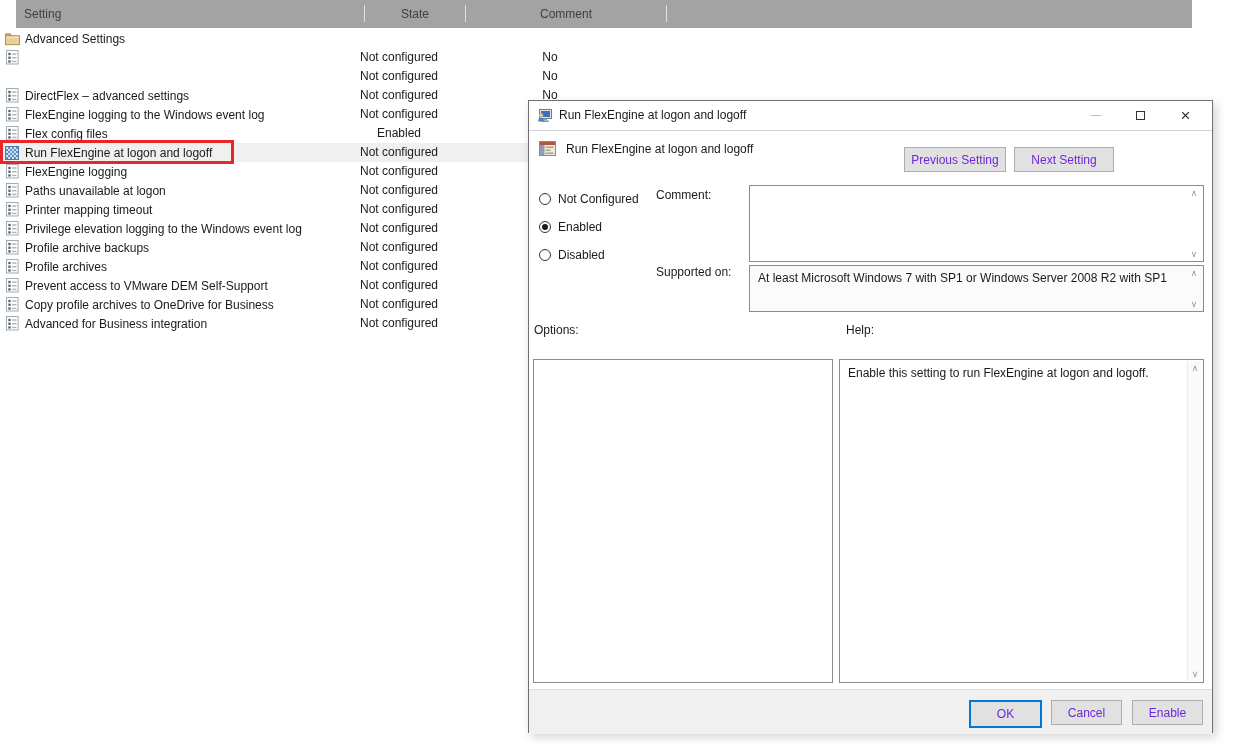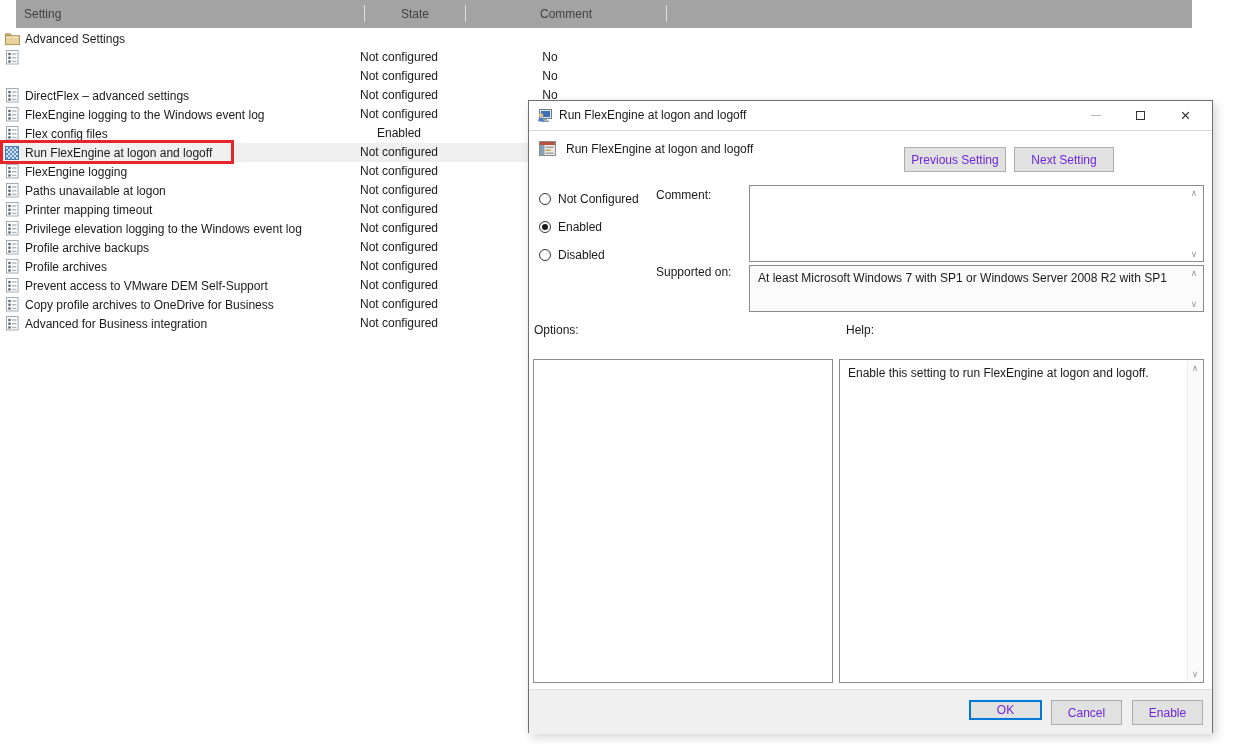--- a/index.html
+++ b/index.html
@@ -85,21 +85,21 @@
     line-height:10px;text-align:center;}
   .chev.up{top:2px;} .chev.dn{bottom:2px;}
   .chev.up::before{content:"\2227";} .chev.dn::before{content:"\2228";}
 
   .help-scroll{position:absolute;top:1px;bottom:1px;right:1px;width:14px;background:#fafafa;
     border-left:1px solid #ececec;}
   .help-scroll .chev{right:1px;}
 
   .btm-bar{position:absolute;left:0;right:0;top:588px;height:44px;background:#f0f0f0;
     border-top:1px solid #dfdfdf;}
-  .btn-ok{position:absolute;left:440px;top:10px;width:73px;height:20px;border:2px solid #0078d7;}
+  .btn-ok{position:absolute;left:440px;top:10px;width:73px;height:28px;border:2px solid #0078d7;}
   .btn-cancel{position:absolute;left:522px;top:10px;width:71px;height:25px;}
   .btn-apply{position:absolute;left:603px;top:10px;width:71px;height:25px;}
 </style>
 </head>
 <body>
 
 <div class="lv-header">
   <span class="hdr hdr-setting">Setting</span>
   <span class="hdr-sep sep1"></span>
   <span class="hdr hdr-state">State</span>

